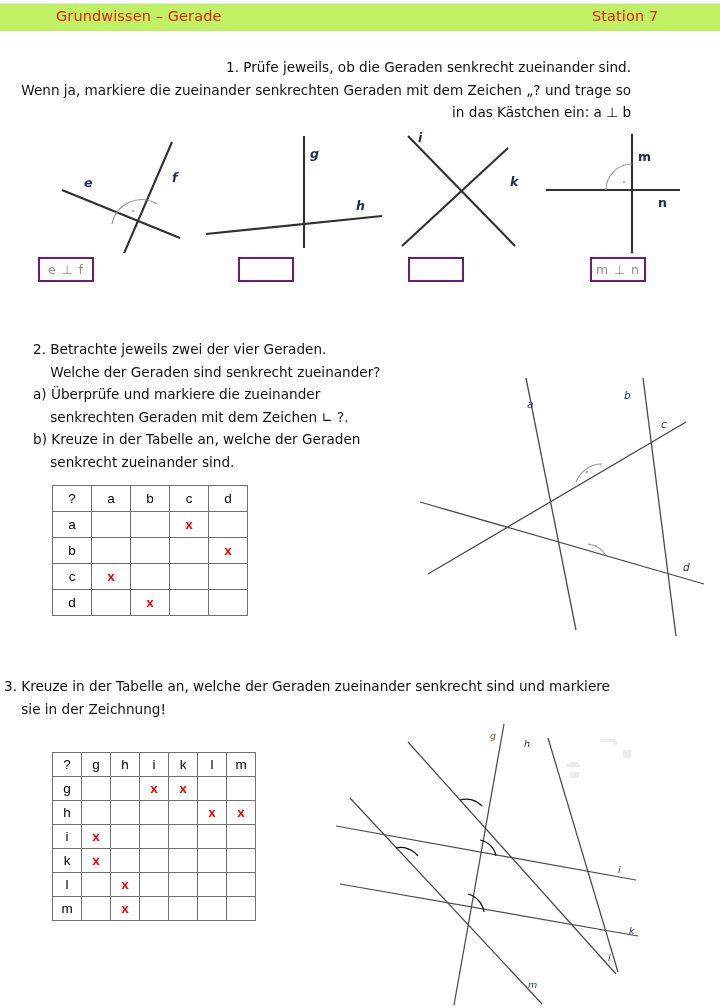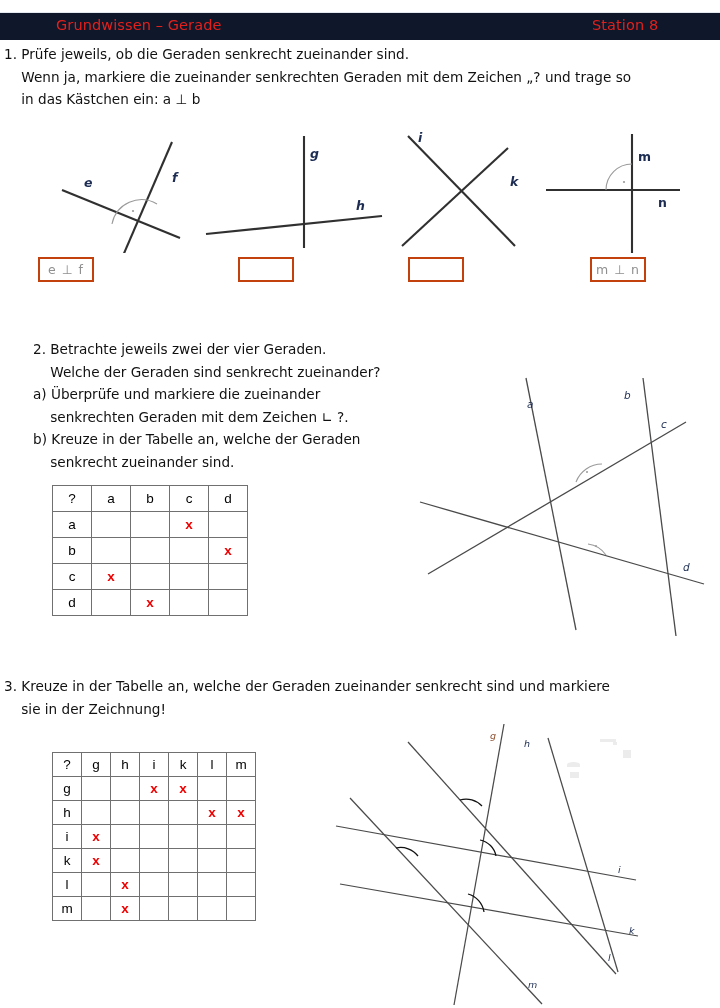--- a/index.html
+++ b/index.html
@@ -12,23 +12,23 @@
     height: 1008px;
     position: relative;
     font-family: "Liberation Sans", sans-serif;
     color: #000000;
     overflow: hidden;
   }
 
   
   #header-bar {
     position: absolute;
-    left: 0; top: 12px;
+    left: 0; top: 3px;
     width: 720px; height: 27px;
-    background: #0f172a;
+    background: #bef264;
     border-top: 1px solid #e3e9ef;
   }
   .header-cell {
     position: absolute;
     top: 4px;
     color: #e2201c;
     font-size: 14.5px;
     font-family: "DejaVu Sans", sans-serif;
     white-space: nowrap;
     letter-spacing: .1px;
@@ -39,38 +39,38 @@
 
   
   .task {
     position: absolute;
     font-family: "DejaVu Sans", sans-serif;
     font-size: 13.6px;
     line-height: 22.5px;
     color: #111111;
     white-space: pre;
   }
-  #task1 { left: 4px;  top: 43px; }
+  #task1 { left: 4px;  top: 56px; text-align: right; }
   #task2 { left: 4px;  top: 338px; margin-left: 29px; }
   #task3 { left: 4px;  top: 675px; }
 
   
   .figure { position: absolute; }
   #fig1 { left: 0px;   top: 128px; }
   #fig2 { left: 196px; top: 128px; }
   #fig3 { left: 390px; top: 128px; }
   #fig4 { left: 538px; top: 128px; }
   #fig-task2 { left: 398px; top: 372px; }
   #fig-task3 { left: 326px; top: 722px; }
 
   
   .answer-box {
     position: absolute;
     width: 56px; height: 25px;
-    border: 2px solid #c2410c;
+    border: 2px solid #701a75;
     box-sizing: border-box;
     background: #ffffff;
   }
   .answer-box .ans-txt {
     display: block;
     text-align: center;
     line-height: 21px;
     font-size: 12.5px;
     font-family: "DejaVu Sans", sans-serif;
     color: #8f8f8f;
@@ -111,21 +111,21 @@
   #art2 { left: 570px; top: 772px; width: 9px;  height: 6px; }
   #art3 { left: 600px; top: 739px; width: 16px; height: 3px; }
   #art4 { left: 623px; top: 750px; width: 8px;  height: 8px; }
   #art5 { left: 613px; top: 742px; width: 4px;  height: 3px; }
 </style>
 </head>
 <body>
 
 <div id="header-bar">
   <div class="header-cell" id="hdr-left">Grundwissen – Gerade</div>
-  <div class="header-cell" id="hdr-right">Station 8</div>
+  <div class="header-cell" id="hdr-right">Station 7</div>
 </div>
 
 <div class="task" id="task1">1. Prüfe jeweils, ob die Geraden senkrecht zueinander sind.
     Wenn ja, markiere die zueinander senkrechten Geraden mit dem Zeichen „? und trage so
     in das Kästchen ein: a ⊥ b</div>
 
 <div class="figure" id="fig1">
   <svg width="196" height="125" viewBox="0 0 196 125">
     <line x1="62" y1="62" x2="180" y2="110" stroke="#303030" stroke-width="2.1"></line>
     <line x1="172" y1="14" x2="122" y2="130" stroke="#303030" stroke-width="2.1"></line>

